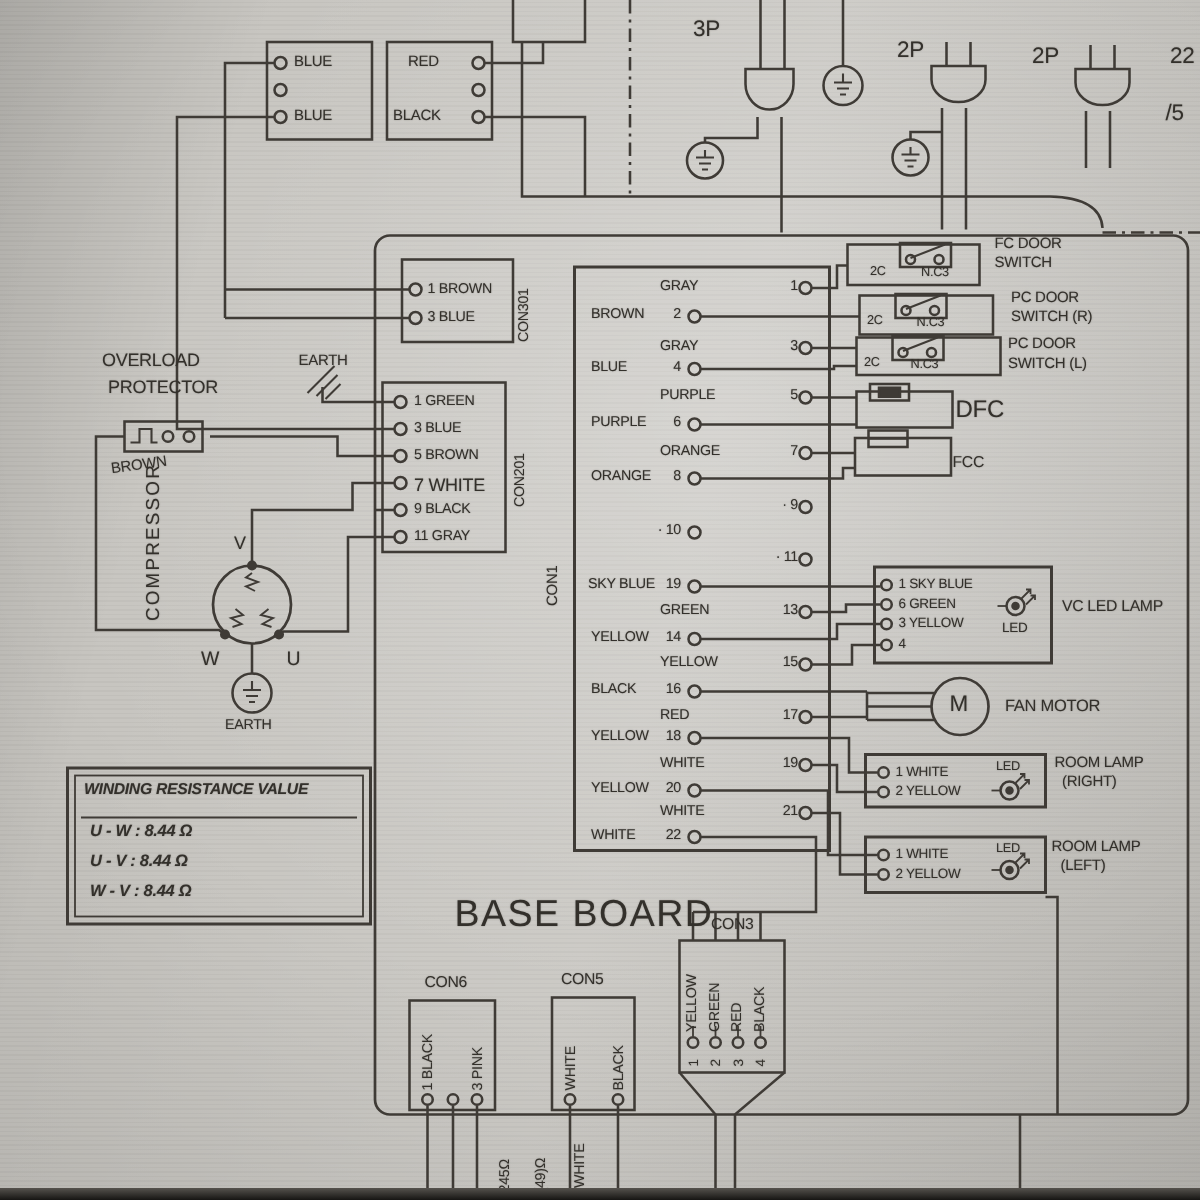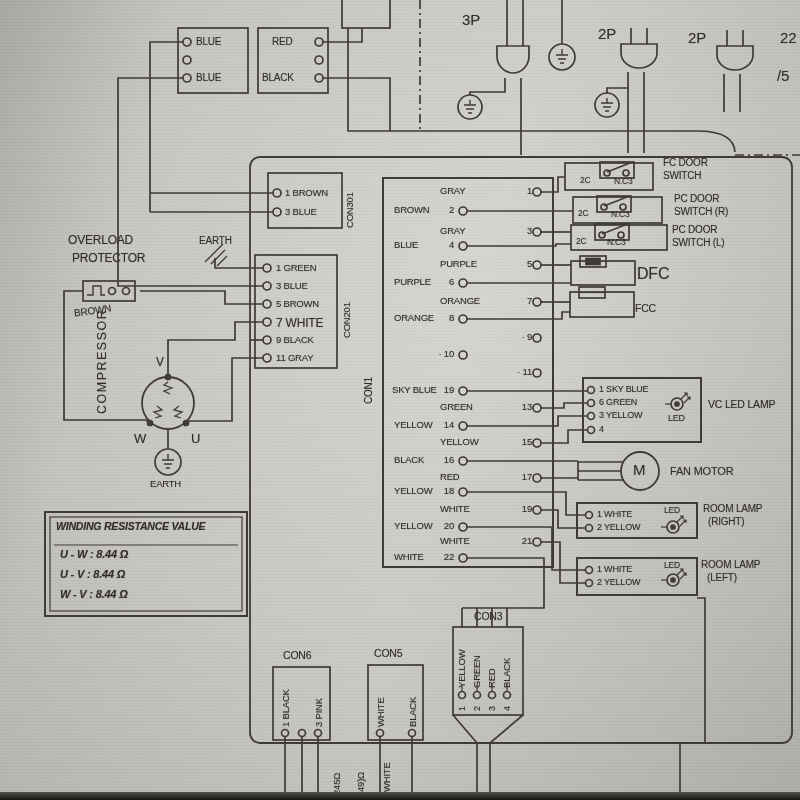--- a/index.html
+++ b/index.html
@@ -434,20 +434,21 @@
 <div class="lb" style="left:597px;top:523px;font-size:9px">2 YELLOW</div>
 <div class="lb tiny" style="left:664px;top:506px">LED</div>
 <div class="lb" style="left:703px;top:504px">ROOM LAMP</div>
 <div class="lb" style="left:708px;top:517px">(RIGHT)</div>
 <div class="lb" style="left:597px;top:565px;font-size:9px">1 WHITE</div>
 <div class="lb" style="left:597px;top:578px;font-size:9px">2 YELLOW</div>
 <div class="lb tiny" style="left:664px;top:561px">LED</div>
 <div class="lb" style="left:701px;top:560px">ROOM LAMP</div>
 <div class="lb" style="left:707px;top:573px">(LEFT)</div>
 
+<div class="lb bigtxt" style="left:303px;top:596px">BASE BOARD</div>
 <div class="lb" style="left:283px;top:650px;font-size:10.5px">CON6</div>
 <div class="lb" style="left:374px;top:648px;font-size:10.5px">CON5</div>
 <div class="lb" style="left:474px;top:611px;font-size:10.5px">CON3</div>
 
 <div class="lb r90" style="left:281px;top:727px;font-size:9.5px">1 BLACK</div>
 <div class="lb r90" style="left:314px;top:727px;font-size:9.5px">3 PINK</div>
 <div class="lb r90" style="left:376px;top:727px;font-size:9.5px">WHITE</div>
 <div class="lb r90" style="left:408px;top:727px;font-size:9.5px">BLACK</div>
 
 <div class="lb r90" style="left:457px;top:688px;font-size:9.5px">YELLOW</div>

